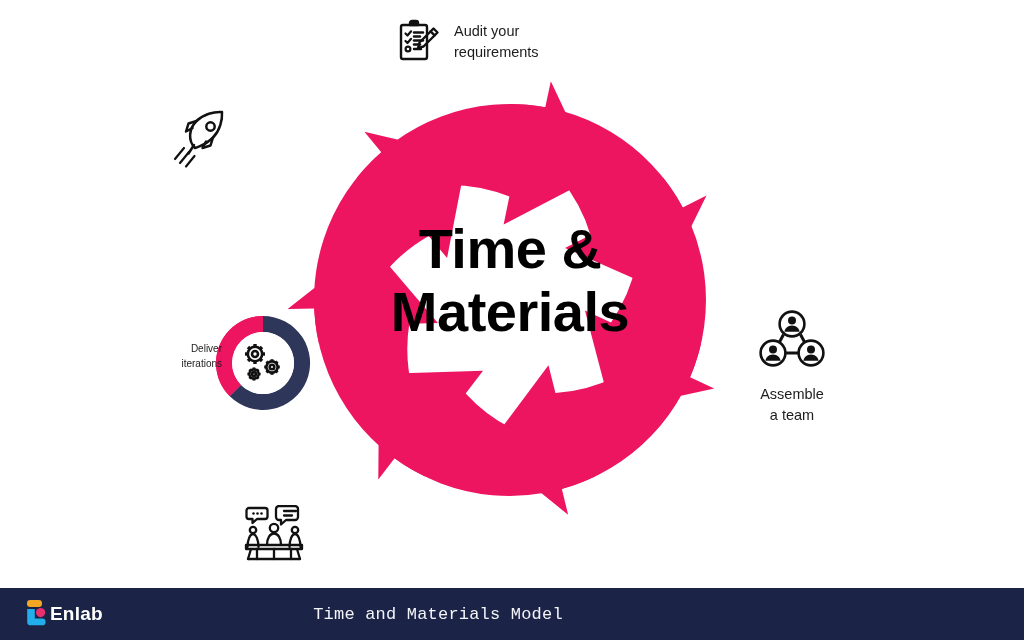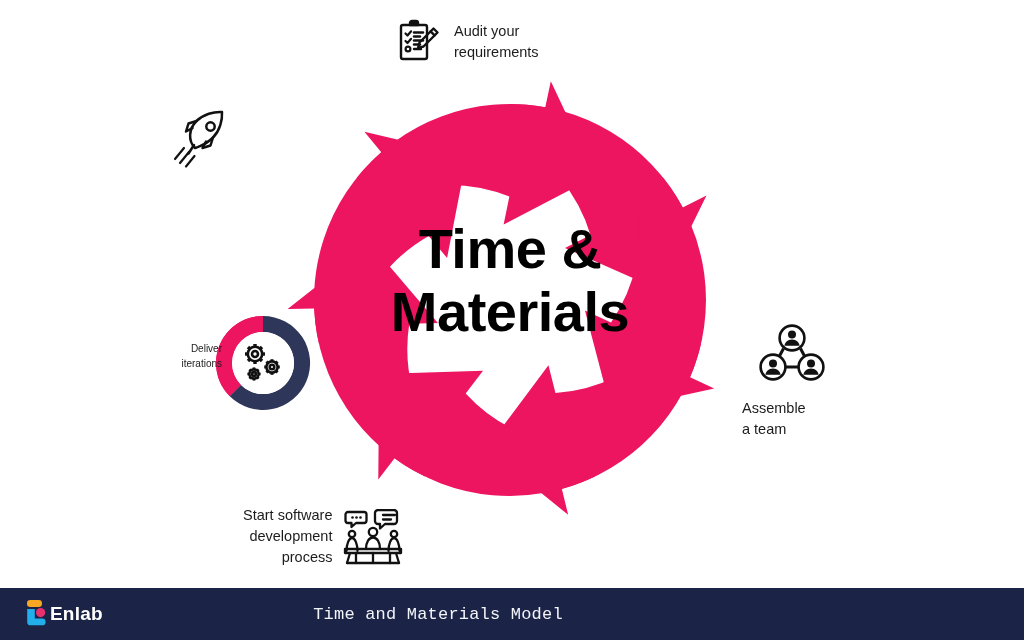--- a/index.html
+++ b/index.html
@@ -178,21 +178,21 @@
         <line x1="22" y1="33" x2="29" y2="33"></line>
         <path d="M41.5 12.5 l4 4 l-14 14 l-5.4 1.4 l1.4 -5.4 z"></path>
         <line x1="38.6" y1="15.4" x2="42.6" y2="19.4"></line>
       </g>
     </svg>
     <div class="txt">Audit your
 requirements</div>
   </div>
 
 
-  <div style="position:absolute;left:742px;top:322px;width:100px;">
+  <div style="position:absolute;left:742px;top:308px;width:100px;text-align:center;">
     <svg class="ico" style="margin:0 auto;" width="68" height="68" viewBox="0 0 68 68">
       <g fill="none" stroke="#111111" stroke-width="2.6">
         <circle cx="34" cy="16" r="12.4"></circle>
         <circle cx="15" cy="45" r="12.4"></circle>
         <circle cx="53" cy="45" r="12.4"></circle>
         <line x1="27.4" y1="45" x2="40.6" y2="45" stroke-width="3"></line>
         <line x1="25.5" y1="26.5" x2="21.5" y2="34" stroke-width="3"></line>
         <line x1="42.5" y1="26.5" x2="46.5" y2="34" stroke-width="3"></line>
       </g>
       <g fill="#111111">
@@ -229,23 +229,20 @@
         <path d="M4.5 42 c0 -7 2.5 -13 5.5 -13 c3 0 5.5 6 5.5 13"></path>
         <path d="M24 40 c0 -7 3 -11.5 7 -11.5 c4 0 7 4.5 7 11.5"></path>
         <path d="M46.5 42 c0 -7 2.5 -13 5.5 -13 c3 0 5.5 6 5.5 13"></path>
 
         <path d="M3 40 h56 v4 h-56 z"></path>
         <path d="M8 44 l-3 10 M54 44 l3 10"></path>
         <path d="M14 44 v10 M48 44 v10 M31 44 v10"></path>
         <path d="M5 54 h52"></path>
       </g>
     </svg>
-    <div class="txt">Start software
-development
-process</div>
   </div>
 
   <div class="label right" style="left:126px;top:342px;width:96px;">Deliver
 iterations</div>
 
   <div class="node rev" style="left:170px;top:107px;">
     <svg class="ico" width="62" height="66" viewBox="0 0 62 66">
       <g fill="none" stroke="#111111" stroke-width="2.5" stroke-linejoin="round" stroke-linecap="round">
         <path d="M25 41 C18 34 18.5 22 26.5 14 C33.5 7 44 4.5 52 5 C52.5 13 50 23.5 43 30.5 C35 38.5 32 38 25 41 Z"></path>
         <circle cx="40.5" cy="19.5" r="4.2"></circle>

